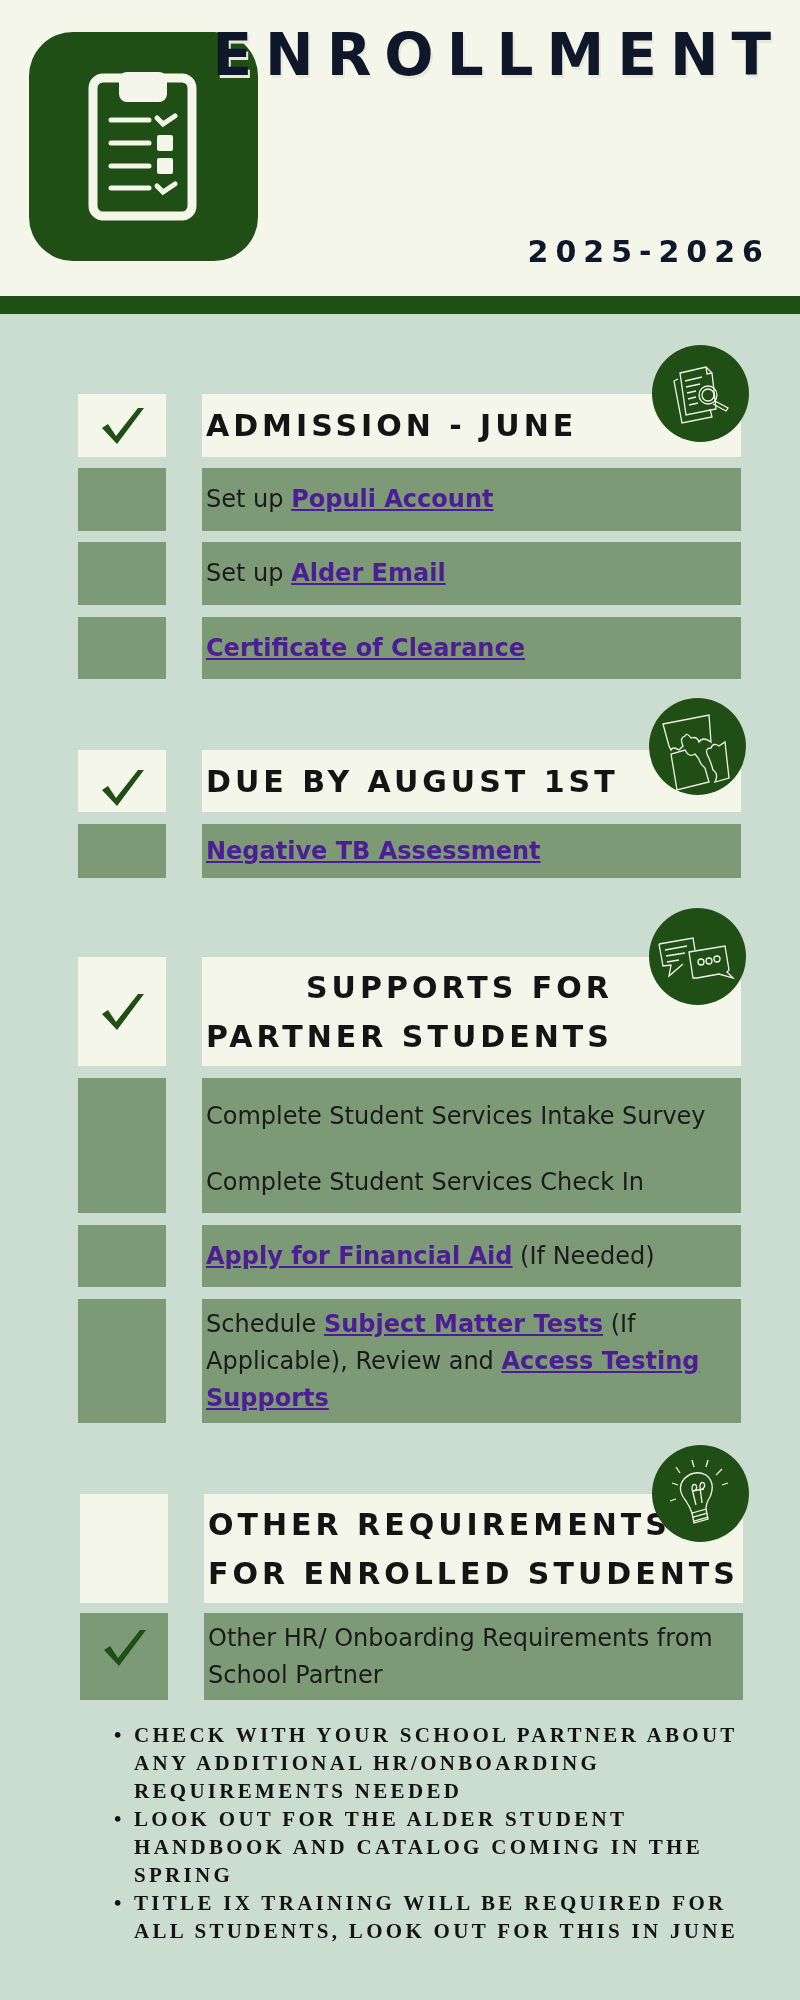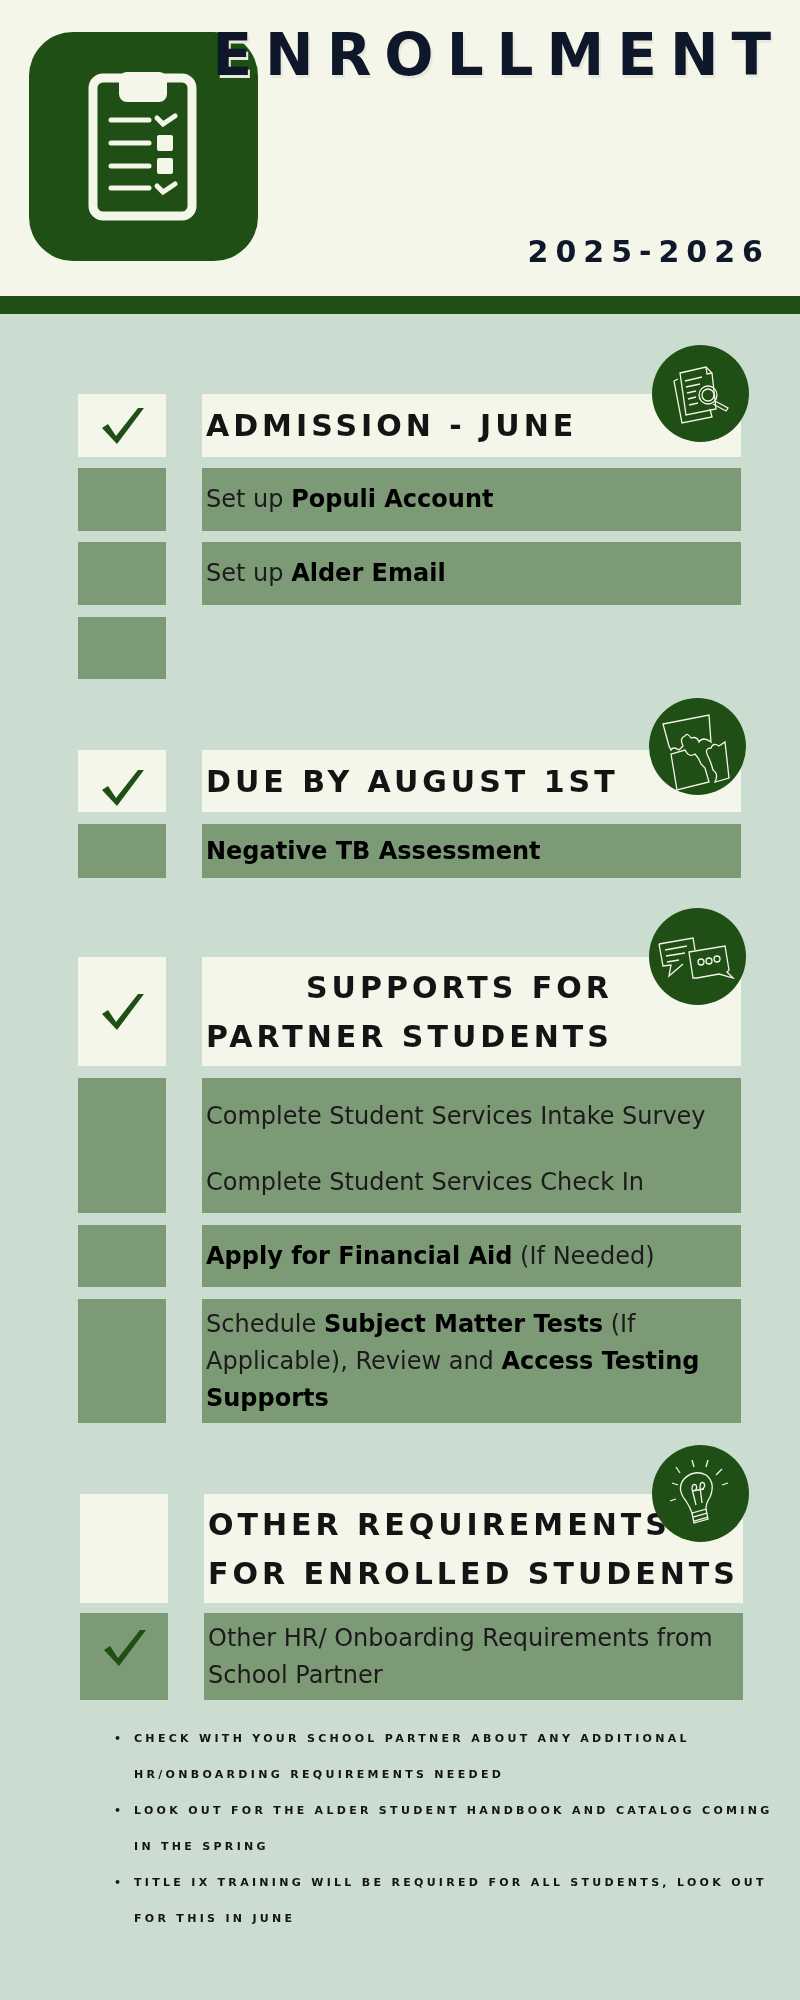--- a/index.html
+++ b/index.html
@@ -19,29 +19,29 @@
   .year { position: absolute; right: 30px; top: 232px; font-size: 30px; font-weight: bold; color: #0f172a; letter-spacing: 7px; line-height: 40px; }
 
   .row { position: absolute; left: 78px; width: 676px; }
   .cb { position: absolute; left: 0; top: 0; width: 88px; height: 100%; }
   .lbl { position: absolute; left: 100px; top: 0; right: 13px; height: 100%; padding-left: 4px; display: flex; align-items: center; margin-left: 24px; }
   .hdr .cb, .hdr .lbl { background: #f5f6ea; }
   .item .cb, .item .lbl { background: #7d9a76; }
 
   .hdr-text { font-weight: bold; font-size: 30px; letter-spacing: 4px; color: #141414; line-height: 49px; }
   .item-text { font-size: 24px; color: #1b1b1b; line-height: 37px; padding-right: 16px; }
-  .item-text a { color: #000000; font-weight: bold; }
+  .item-text a { color: #4c1d95; font-weight: bold; text-decoration: underline; }
 
   .check { position: absolute; left: 50%; top: 50%; transform: translate(-50%, -50%); }
 
   .circle { position: absolute; width: 97px; height: 97px; border-radius: 50%; background: #1f4f15; }
   .circle svg { position: absolute; left: 0; top: 0; }
 
   .notes { position: absolute; left: 114px; top: 1721px; width: 660px; list-style: none; }
-  .notes li { position: relative; padding-left: 20px; font-size: 11px; font-weight: bold; letter-spacing: 3.3px; line-height: 36px; color: #141414; }
+  .notes li { position: relative; padding-left: 20px; font-size: 21px; font-weight: bold; letter-spacing: 3.3px; line-height: 28px; color: #141414; font-family: Liberation Serif, serif; }
   .notes li::before { content: "•"; position: absolute; left: 0; top: 0; }
 </style>
 </head>
 <body>
 
 <div class="header">
   <div class="logo">
     <svg width="229" height="229" viewBox="0 0 229 229">
       <rect x="64" y="46" width="99" height="138" rx="10" fill="none" stroke="#f5f6ea" stroke-width="9"></rect>
       <rect x="90" y="40" width="48" height="30" rx="8" fill="#f5f6ea"></rect>
@@ -95,20 +95,23 @@
     </div>
 </div>
 <div class="row item" style="top:542px;height:63px;">
   <div class="cb"></div>
   <div class="lbl">
       <span class="item-text"><span>Set up </span><a>Alder Email</a></span>
     </div>
 </div>
 <div class="row item" style="top:617px;height:62px;">
   <div class="cb"></div>
+  <div class="lbl">
+      <span class="item-text"><a>Certificate of Clearance </a></span>
+    </div>
 </div>
 
 <div class="row hdr" style="top:750px;height:62px;">
   <div class="cb">
     <svg class="check" style="top:62%;" width="44" height="40" viewBox="0 0 44 40">
         <path d="M2 22 L8 18 L16 30 L38 2 L44 2 L17 38 Z" fill="#1f4f15"></path>
       </svg>
   </div>
   <div class="lbl">
       <span class="hdr-text">DUE BY AUGUST 1ST</span>

